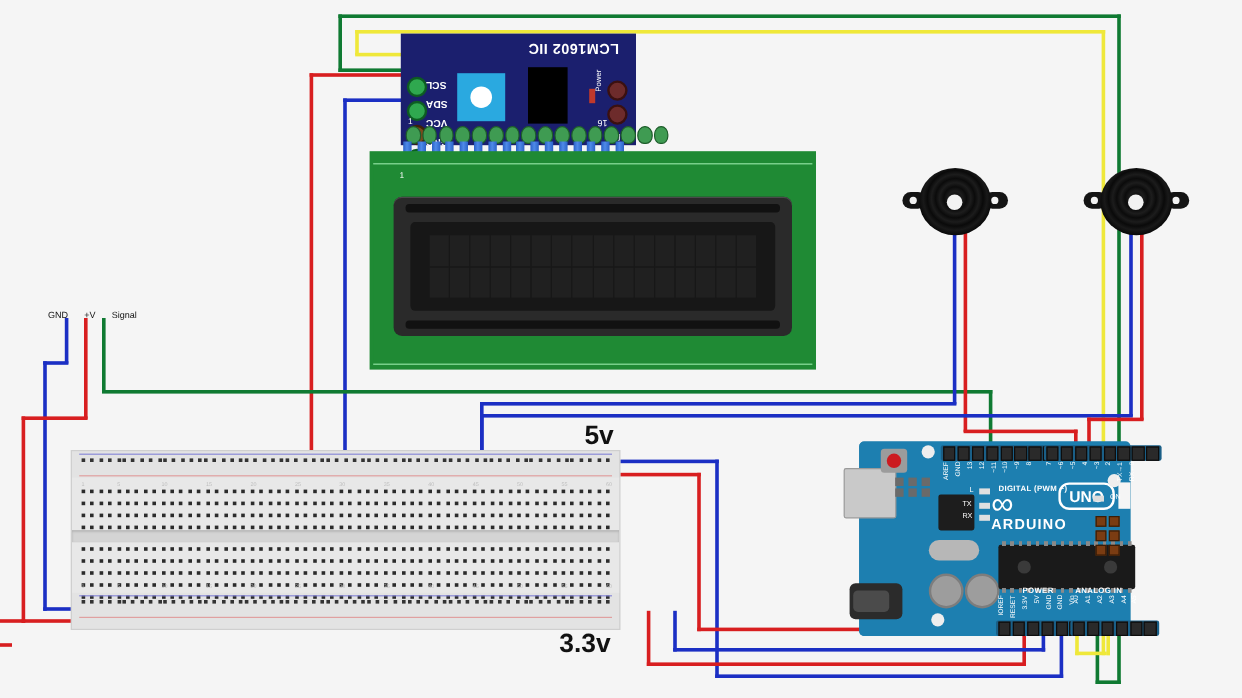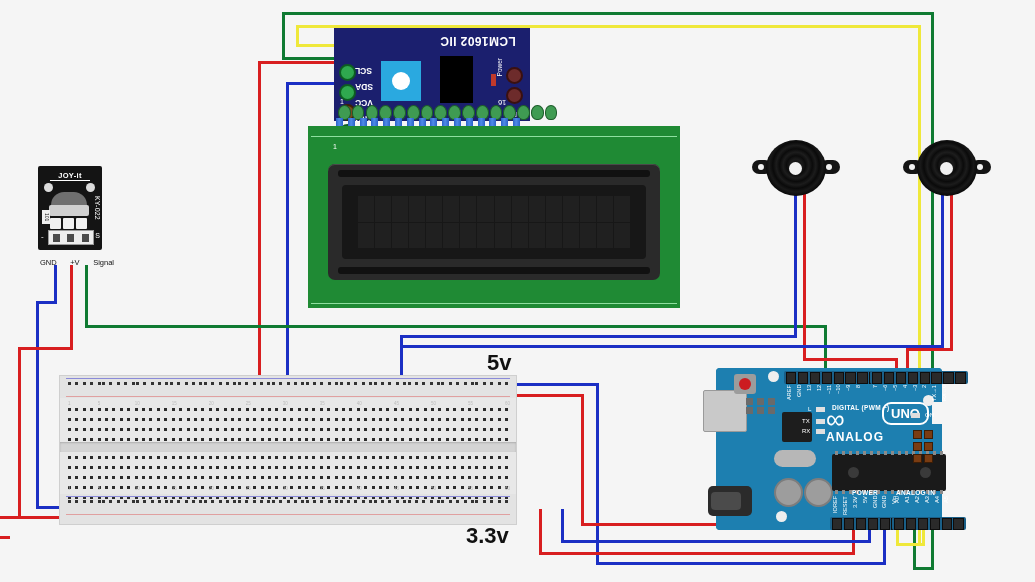--- a/index.html
+++ b/index.html
@@ -211,41 +211,20 @@
     <div class="wire w-red abs" style="left:539px;top:552px;width:316px;height:3px;"></div>
     <div class="wire w-red abs" style="left:852px;top:520px;width:3px;height:35px;"></div>
 
     <div class="wire w-blue abs" style="left:561px;top:509px;width:3px;height:34px;"></div>
     <div class="wire w-blue abs" style="left:561px;top:540px;width:310px;height:3px;"></div>
     <div class="wire w-blue abs" style="left:868px;top:520px;width:3px;height:23px;"></div>
 
     <div class="wire w-red abs" style="left:0px;top:536px;width:10px;height:3px;"></div>
   </div>
 
-  <div id="ir" class="abs">
-    <div class="joy">JOY-it</div>
-    <span class="hole h1"></span>
-    <span class="hole h2"></span>
-    <div class="dome"></div>
-    <div class="domebase"></div>
-    <div class="ky">KY-022</div>
-    <div class="r101">101</div>
-    <div class="pads">
-      <span class="pad"></span>
-      <span class="pad"></span>
-      <span class="pad"></span>
-    </div>
-    <div class="minus">-</div>
-    <div class="sCh">S</div>
-    <div class="hdr">
-      <i></i>
-      <i></i>
-      <i></i>
-    </div>
-  </div>
   <div id="irlabels">
     <span>GND</span>
     <span>+V</span>
     <span>Signal</span>
   </div>
 
   <div id="i2c" class="abs">
     <div class="title">LCM1602 IIC</div>
 
     <div class="padcol">
@@ -397,21 +376,21 @@
     <div class="xtal"></div>
     <div class="cap c1"></div>
     <div class="cap c2"></div>
     <div class="mcu">
         <i></i>
         <i class="b"></i>
       </div>
 
     <div class="logo">
       <span class="inf">∞</span>
-      <span class="ard">ANALOG</span>
+      <span class="ard">ARDUINO</span>
     </div>
     <div class="unobox">UNO</div>
     <div class="on">ON</div>
     <div class="onled"></div>
 
     <div class="lbl" style="left:92px;top:38px;">L</div>
     <div class="ledstrip" style="left:100px;top:39px;"></div>
     <div class="lbl" style="left:86px;top:50px;">TX</div>
     <div class="ledstrip" style="left:100px;top:51px;"></div>
     <div class="lbl" style="left:86px;top:60px;">RX</div>

